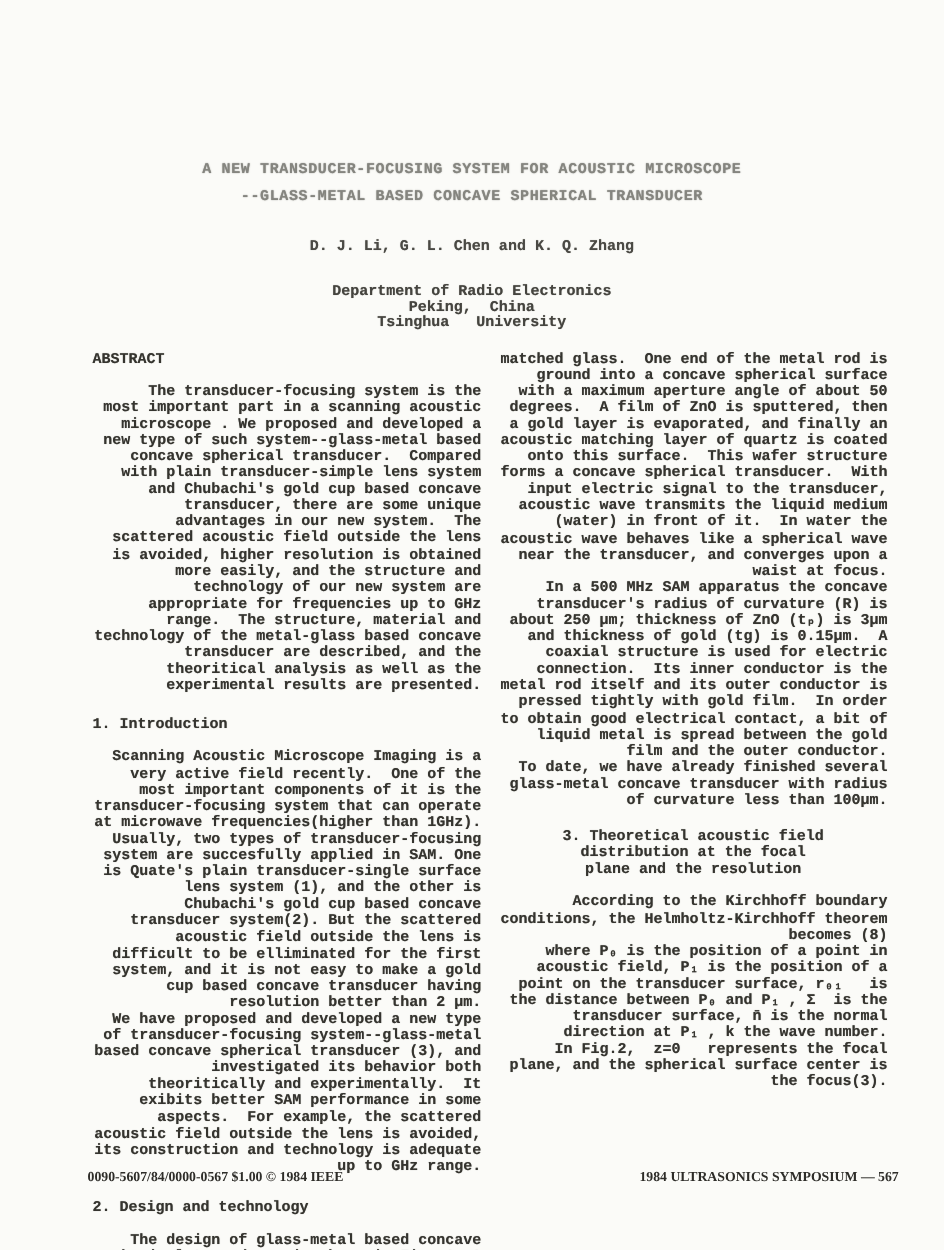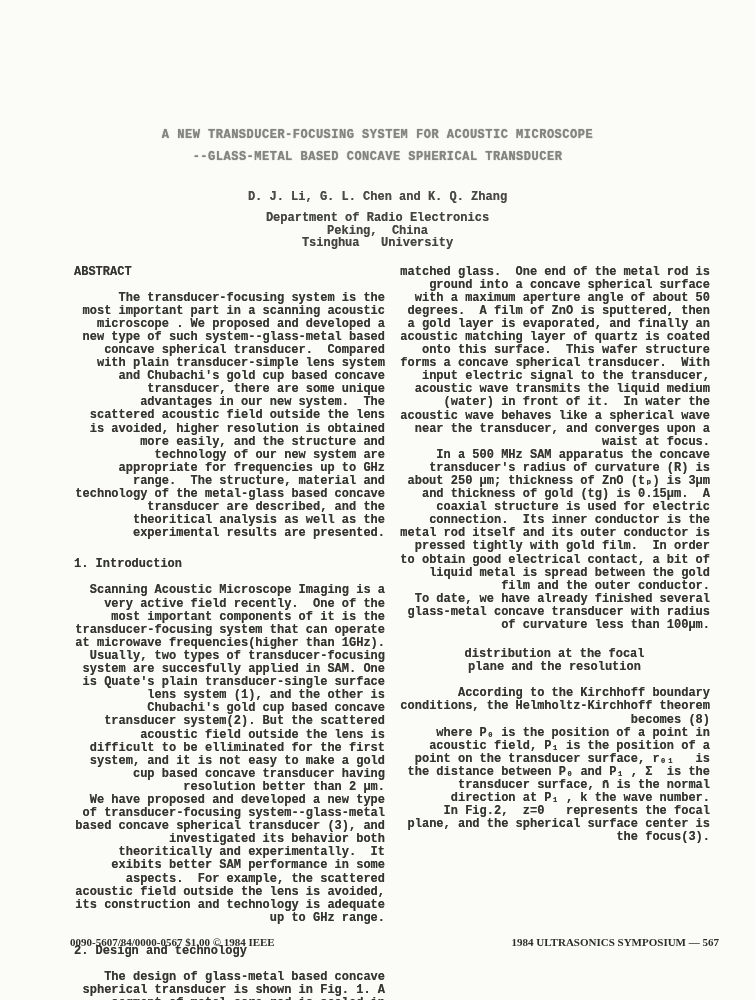--- a/index.html
+++ b/index.html
@@ -15,21 +15,21 @@
   .paper{position:absolute;inset:0;font-weight:bold;}
   
   .head{padding-top:124px;text-align:center;}
   .title-line{
     font-size:12px;line-height:22px;
     color:#85857f;
     letter-spacing:0.5px;
     text-shadow:0 0 1px rgba(120,120,115,0.9);
   }
   .authors{margin-top:22px;font-size:12px;color:#4a4944;}
-  .affil{margin-top:8px;font-size:12px;line-height:12.5px;color:#45443f;}
+  .affil{margin-top:23px;font-size:12px;line-height:12.5px;color:#45443f;}
   .affil div{white-space:pre;}
   
   .columns{
     display:flex;
     gap:14px;
     padding:16px 44px 0 74px;
     box-sizing:border-box;
   }
   .col{width:311px;flex:0 0 311px;}
   .col p{
@@ -106,20 +106,21 @@
       <p class="indent">We have proposed and developed a new type of transducer-focusing system--glass-metal based concave spherical transducer (3), and investigated its behavior both theoritically and experimentally.  It exibits better SAM performance in some aspects.  For example, the scattered acoustic field outside the lens is avoided, its construction and technology is adequate up to GHz range.</p>
       <div class="heading space-above" style="margin-top:20px;">2. Design and technology</div>
       <p class="indent">The design of glass-metal based concave spherical transducer is shown in Fig. 1. A segment of metal core rod is sealed in</p>
     </div>
 
     <div class="col">
       <p>matched glass.  One end of the metal rod is ground into a concave spherical surface with a maximum aperture angle of about 50 degrees.  A film of ZnO is sputtered, then a gold layer is evaporated, and finally an acoustic matching layer of quartz is coated onto this surface.  This wafer structure forms a concave spherical transducer.  With input electric signal to the transducer, acoustic wave transmits the liquid medium (water) in front of it.  In water the acoustic wave behaves like a spherical wave near the transducer, and converges upon a waist at focus.</p>
       <p class="indent">In a 500 MHz SAM apparatus the concave transducer's radius of curvature (R) is about 250 μm; thickness of ZnO (tₚ) is 3μm and thickness of gold (tg) is 0.15μm.  A coaxial structure is used for electric connection.  Its inner conductor is the metal rod itself and its outer conductor is pressed tightly with gold film.  In order to obtain good electrical contact, a bit of liquid metal is spread between the gold film and the outer conductor.</p>
       <p class="indent">To date, we have already finished several glass-metal concave transducer with radius of curvature less than 100μm.</p>
       <div class="heading3">
+        <div>3. Theoretical acoustic field</div>
         <div>distribution at the  focal</div>
         <div>plane  and the  resolution</div>
       </div>
       <p class="indent">According to the Kirchhoff boundary conditions, the Helmholtz-Kirchhoff theorem becomes (8)</p>
       <p>where P₀ is the position of a point in acoustic field, P₁ is the position of a point on the transducer surface, r₀₁   is      the distance between P₀ and P₁ , Σ  is the transducer surface, n̄ is the normal direction at P₁ , k the wave number.</p>
       <p class="indent">In Fig.2,  z=0   represents the focal plane, and the spherical surface center is the focus(3).</p>
     </div>
 
   </div>
 

